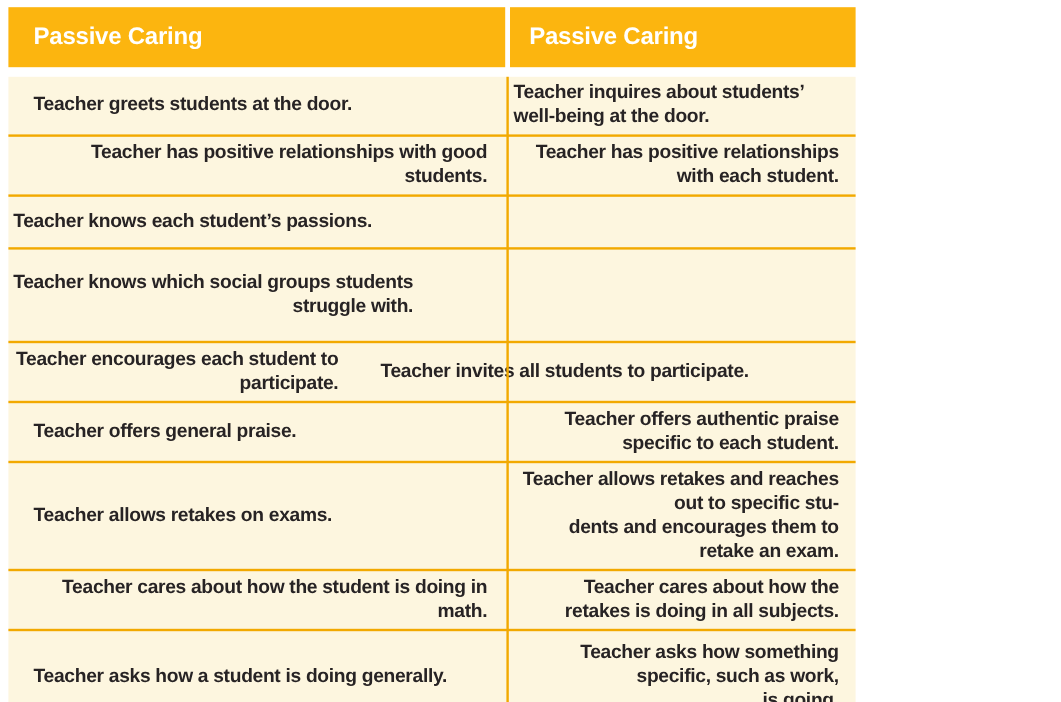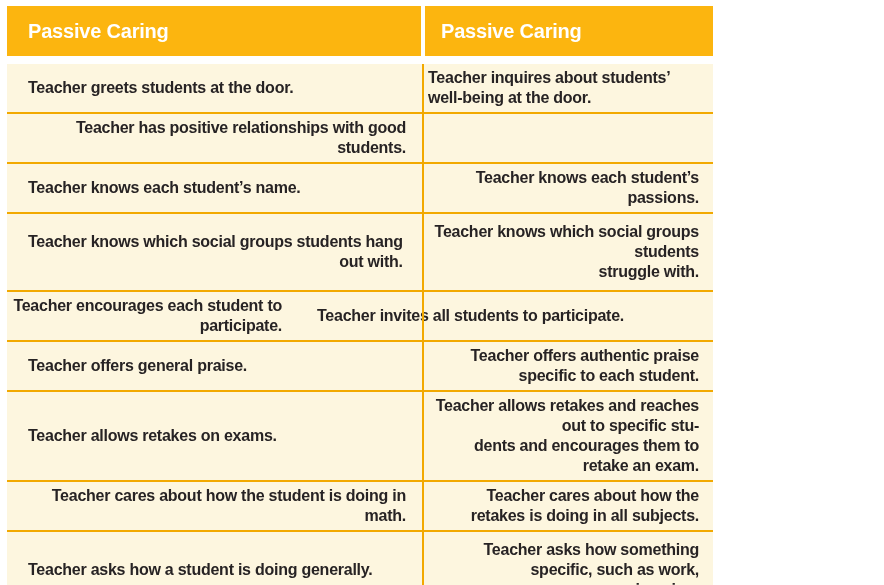--- a/index.html
+++ b/index.html
@@ -69,28 +69,26 @@
   <div class="spacer"></div>
   <div class="tbody">
     <div class="vline"></div>
 
     <div class="row">
       <div class="cell passive">Teacher greets students at the door.</div>
       <div class="cell active">Teacher inquires about students’ well-being at the door.</div>
     </div>
     <div class="row">
       <div class="cell passive">Teacher has positive relationships with good students.</div>
+      <div class="cell active">Teacher has positive relationships with each student.</div>
     </div>
     <div class="row">
-      <div class="cell passive">Teacher knows each student’s name.</div>
       <div class="cell active">Teacher knows each student’s passions.</div>
     </div>
     <div class="row tall">
-      <div class="cell passive">Teacher knows which social groups students hang
-out with.</div>
       <div class="cell active">Teacher knows which social groups students
 struggle with.</div>
     </div>
     <div class="row">
       <div class="cell active">Teacher encourages each student to participate.</div>
       <div class="cell passive">Teacher invites all students to participate.</div>
     </div>
     <div class="row">
       <div class="cell passive">Teacher offers general praise.</div>
       <div class="cell active">Teacher offers authentic praise specific to each student.</div>

